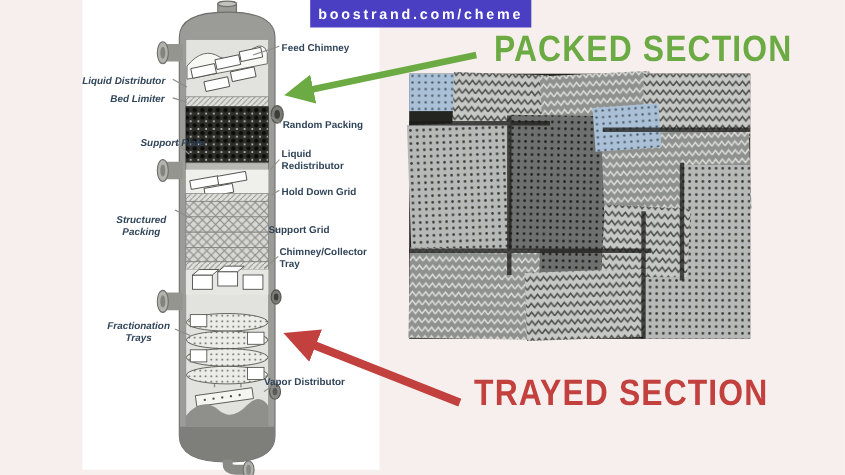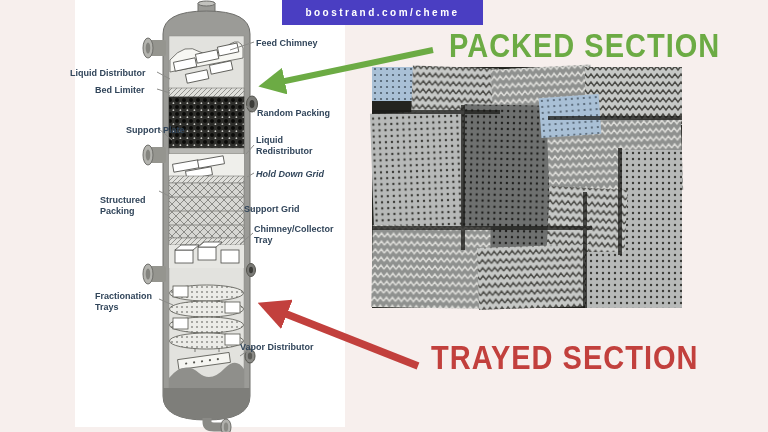--- a/index.html
+++ b/index.html
@@ -4,27 +4,27 @@
 <style>
   html,body{margin:0;padding:0;}
   #stage{
     position:relative;width:768px;height:432px;overflow:hidden;
     background:#f7efed;font-family:"Liberation Sans",sans-serif;
   }
   #white-area{position:absolute;left:75px;top:0;width:270px;height:427px;background:#ffffff;}
   #site-banner{
     position:absolute;left:282px;top:0;width:201px;height:25px;
     background:#4a3ec2;color:#ffffff;display:flex;align-items:center;justify-content:center;
-    font-size:10px;font-weight:bold;letter-spacing:2.5px;
+    font-size:13px;font-weight:bold;letter-spacing:2.5px;
   }
   .label{
     position:absolute;font-size:9px;font-weight:bold;color:#31455a;
     line-height:1.2;white-space:pre-line;
   }
-  .label.right-al{text-align:left;}
+  .label.right-al{text-align:center;font-style:italic;}
   .heading{
     position:absolute;font-weight:bold;font-size:29px;letter-spacing:1px;
     transform:scaleY(1.15);transform-origin:top left;white-space:nowrap;
   }
   #packed-heading{left:449px;top:27px;color:#6cab44;}
   #trayed-heading{left:431px;top:339px;color:#c2403d;}
   svg{position:absolute;left:0;top:0;}
 </style>
 </head>
 <body>
@@ -249,21 +249,21 @@
     <path d="M418,366 L266,306" stroke="#c2403d" stroke-width="7.5" fill="none" marker-end="url(#arrow-r)"></path>
   </svg>
 
   <div class="label" style="left:256px;top:38px;">Feed Chimney</div>
   <div class="label right-al" style="left:70px;top:68px;width:85px;">Liquid Distributor</div>
   <div class="label right-al" style="left:95px;top:85px;width:60px;">Bed Limiter</div>
   <div class="label" style="left:257px;top:108px;text-align:right;">Random Packing</div>
   <div class="label right-al" style="left:95px;top:125px;width:62px;margin-left:31px;">Support Plate</div>
   <div class="label" style="left:256px;top:135px;">Liquid
 Redistributor</div>
-  <div class="label" style="left:256px;top:169px;font-style:italic;">Hold Down Grid</div>
+  <div class="label" style="left:256px;top:169px;">Hold Down Grid</div>
   <div class="label right-al" style="left:100px;top:183px;width:57px;margin-top:12px;">Structured
 Packing</div>
   <div class="label" style="left:244px;top:204px;">Support Grid</div>
   <div class="label right-al" style="left:95px;top:291px;width:62px;">Fractionation
 Trays</div>
   <div class="label" style="left:254px;top:224px;">Chimney/Collector
 Tray</div>
   <div class="label" style="left:240px;top:342px;">Vapor Distributor</div>
 
   <div id="packed-heading" class="heading">PACKED SECTION</div>

